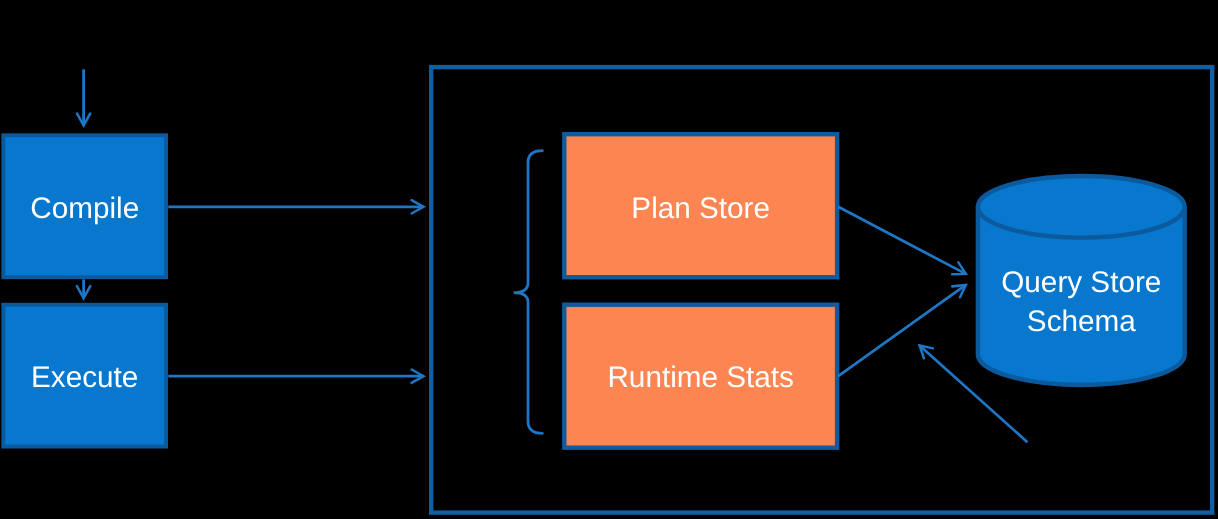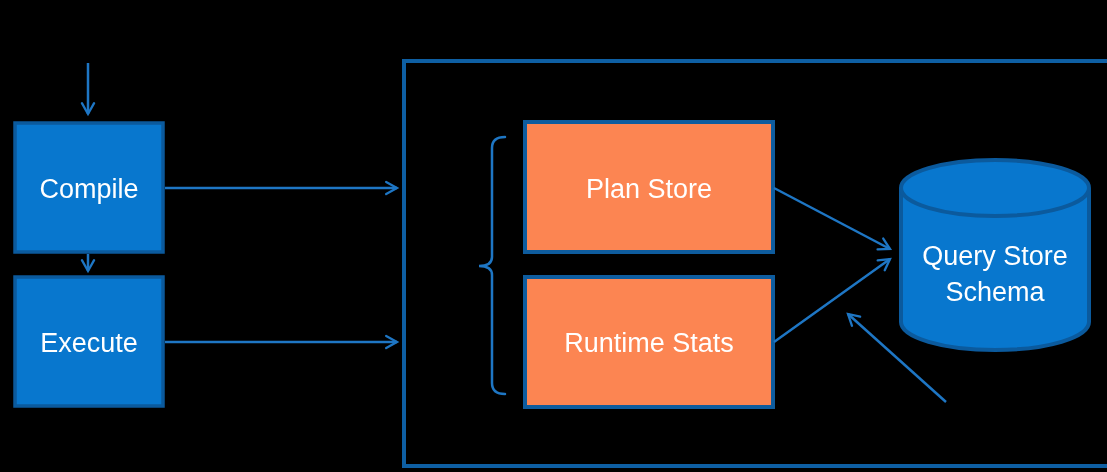--- a/index.html
+++ b/index.html
@@ -12,21 +12,21 @@
     --arrow:#1E76C4;
     --text:#FFFFFF;
   }
   html,body{margin:0;padding:0;}
   body{
     background:var(--background);
     width:1107px;height:472px;
     overflow:hidden;
     font-family:"Liberation Sans", sans-serif;
   }
-  .stage{position:relative;width:1015px;height:472px;background:var(--background);padding-left:12px;}
+  .stage{position:relative;width:1015px;height:472px;background:var(--background);}
   svg{display:block;}
 
   .blue-node{fill:var(--blue-fill);stroke:var(--blue-border);stroke-width:3.5;}
   .orange-node{fill:var(--orange-fill);stroke:var(--orange-border);stroke-width:4;}
   .container-rect{fill:none;stroke:var(--container-border);stroke-width:4;}
   .cyl{fill:var(--blue-fill);stroke:var(--blue-border);stroke-width:4;}
   .arrow-line{stroke:var(--arrow);stroke-width:2.5;fill:none;marker-end:url(#arrowhead);}
   .brace{stroke:var(--arrow);stroke-width:2.5;fill:none;stroke-linecap:round;}
   .arrowhead-glyph{fill:none;stroke:var(--arrow);stroke-width:1.7;stroke-linecap:round;stroke-linejoin:miter;}
   .node-label{

